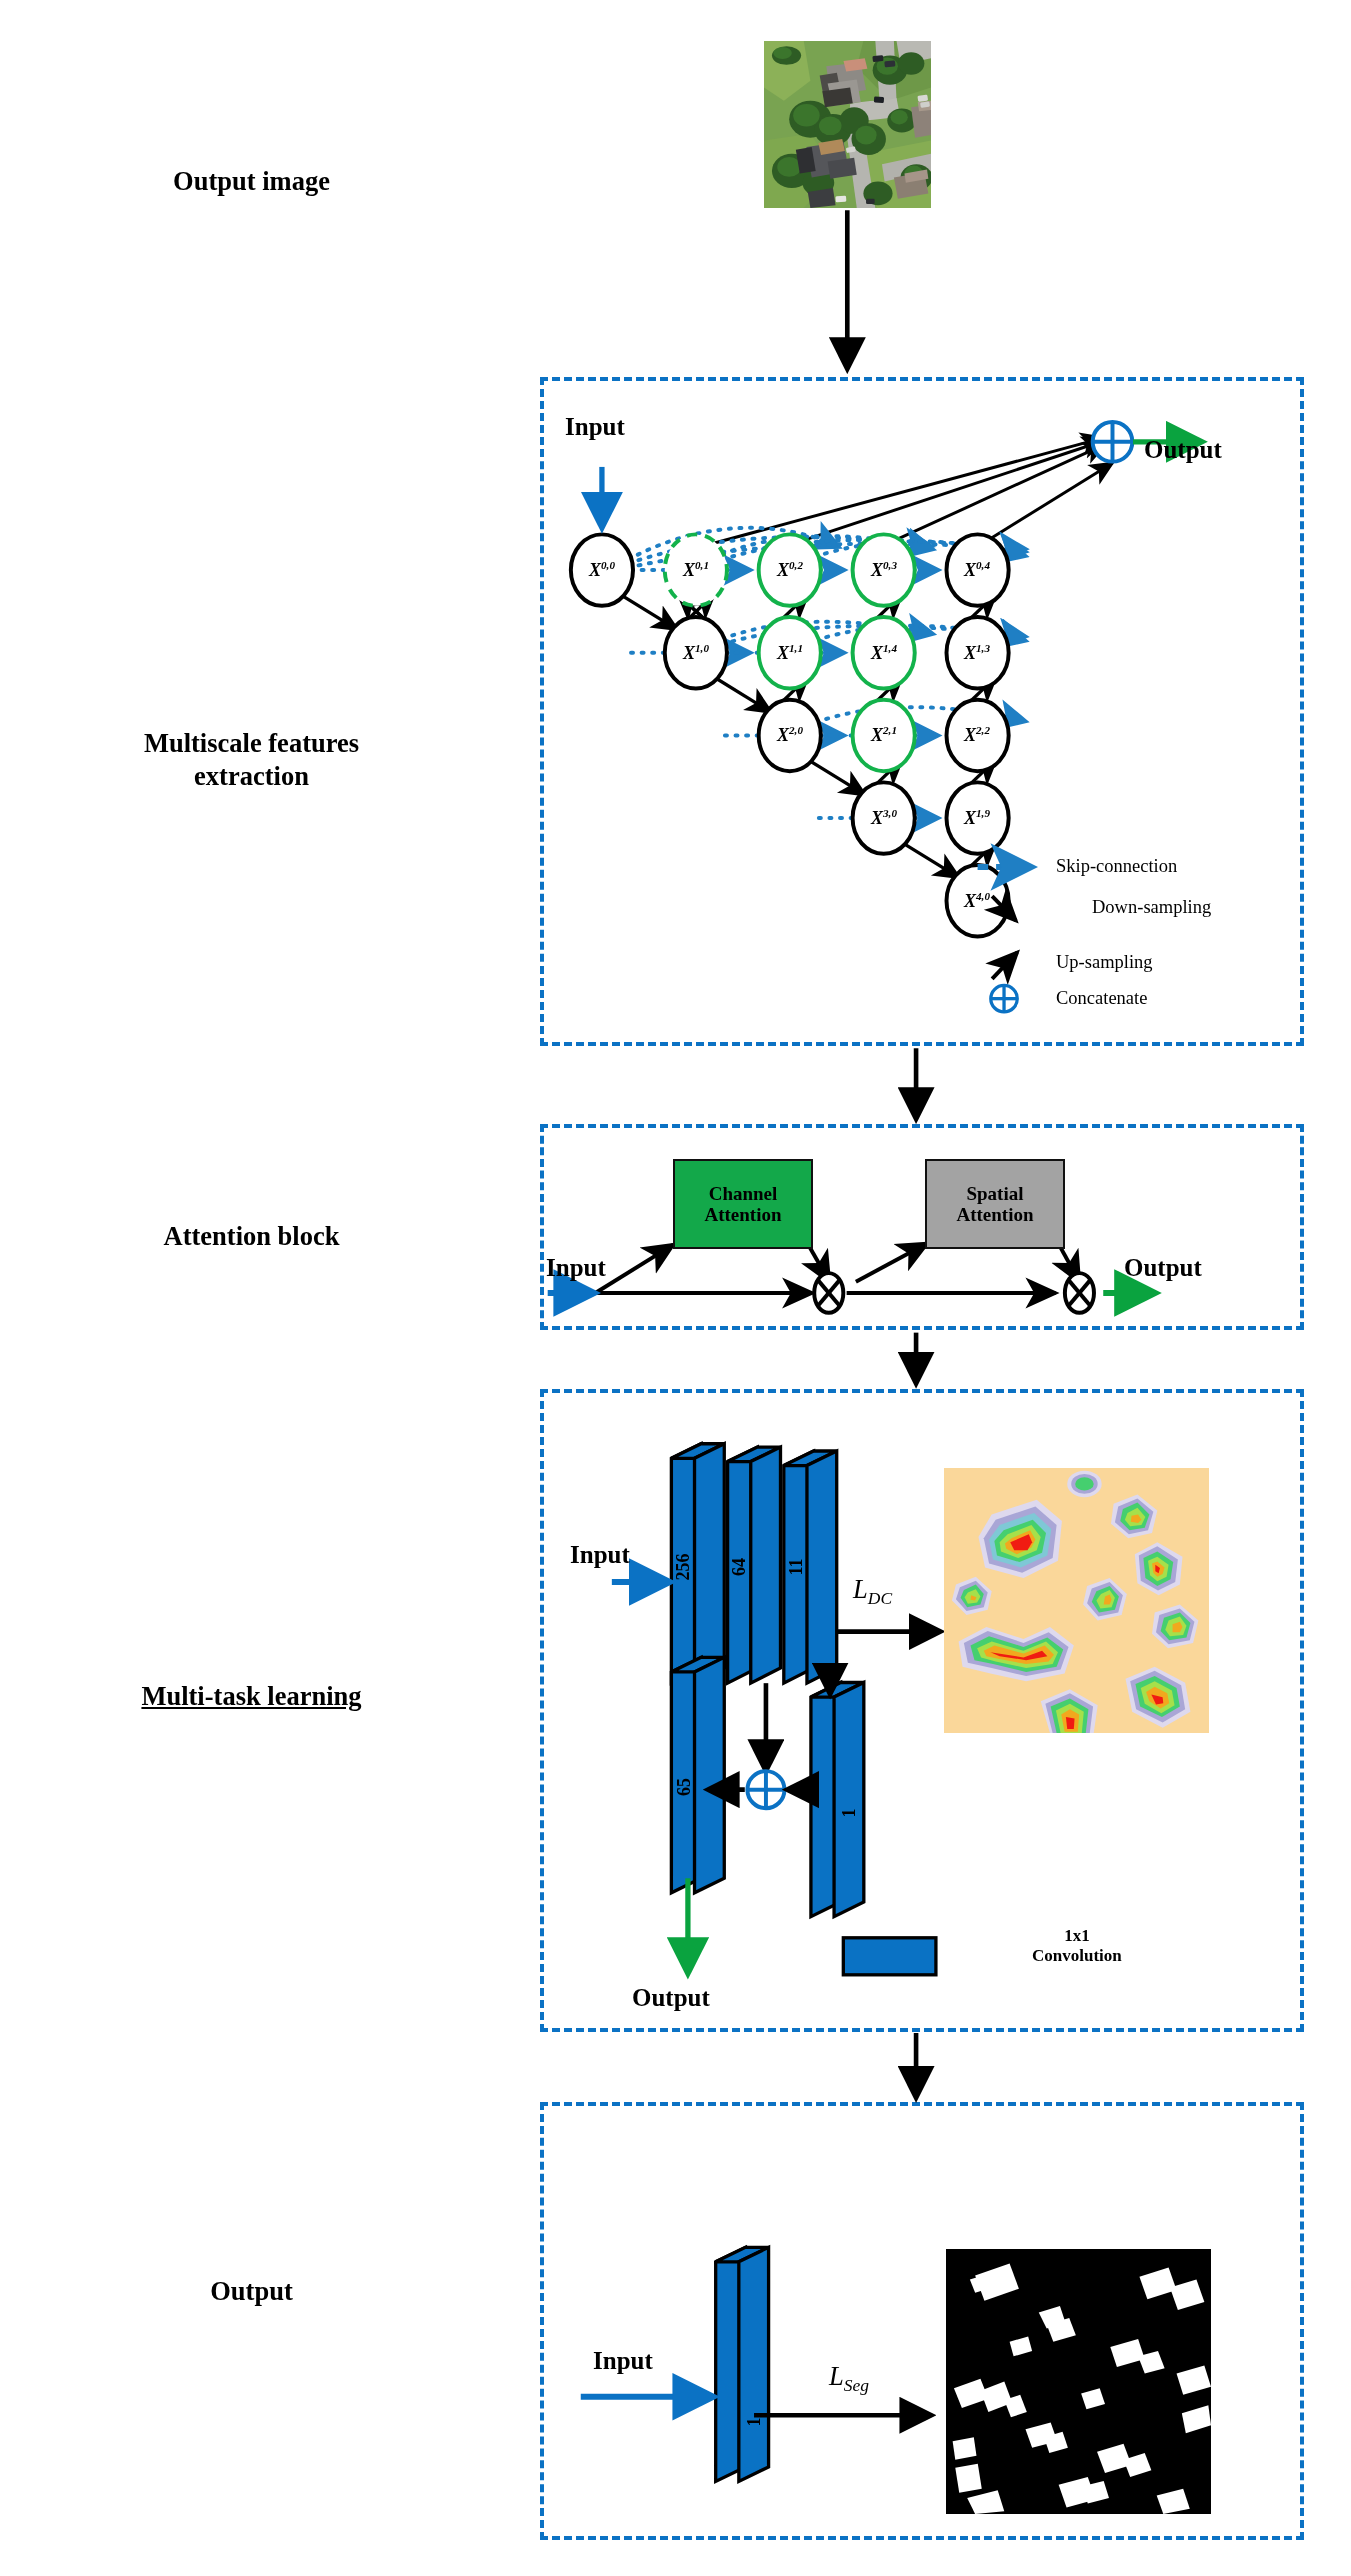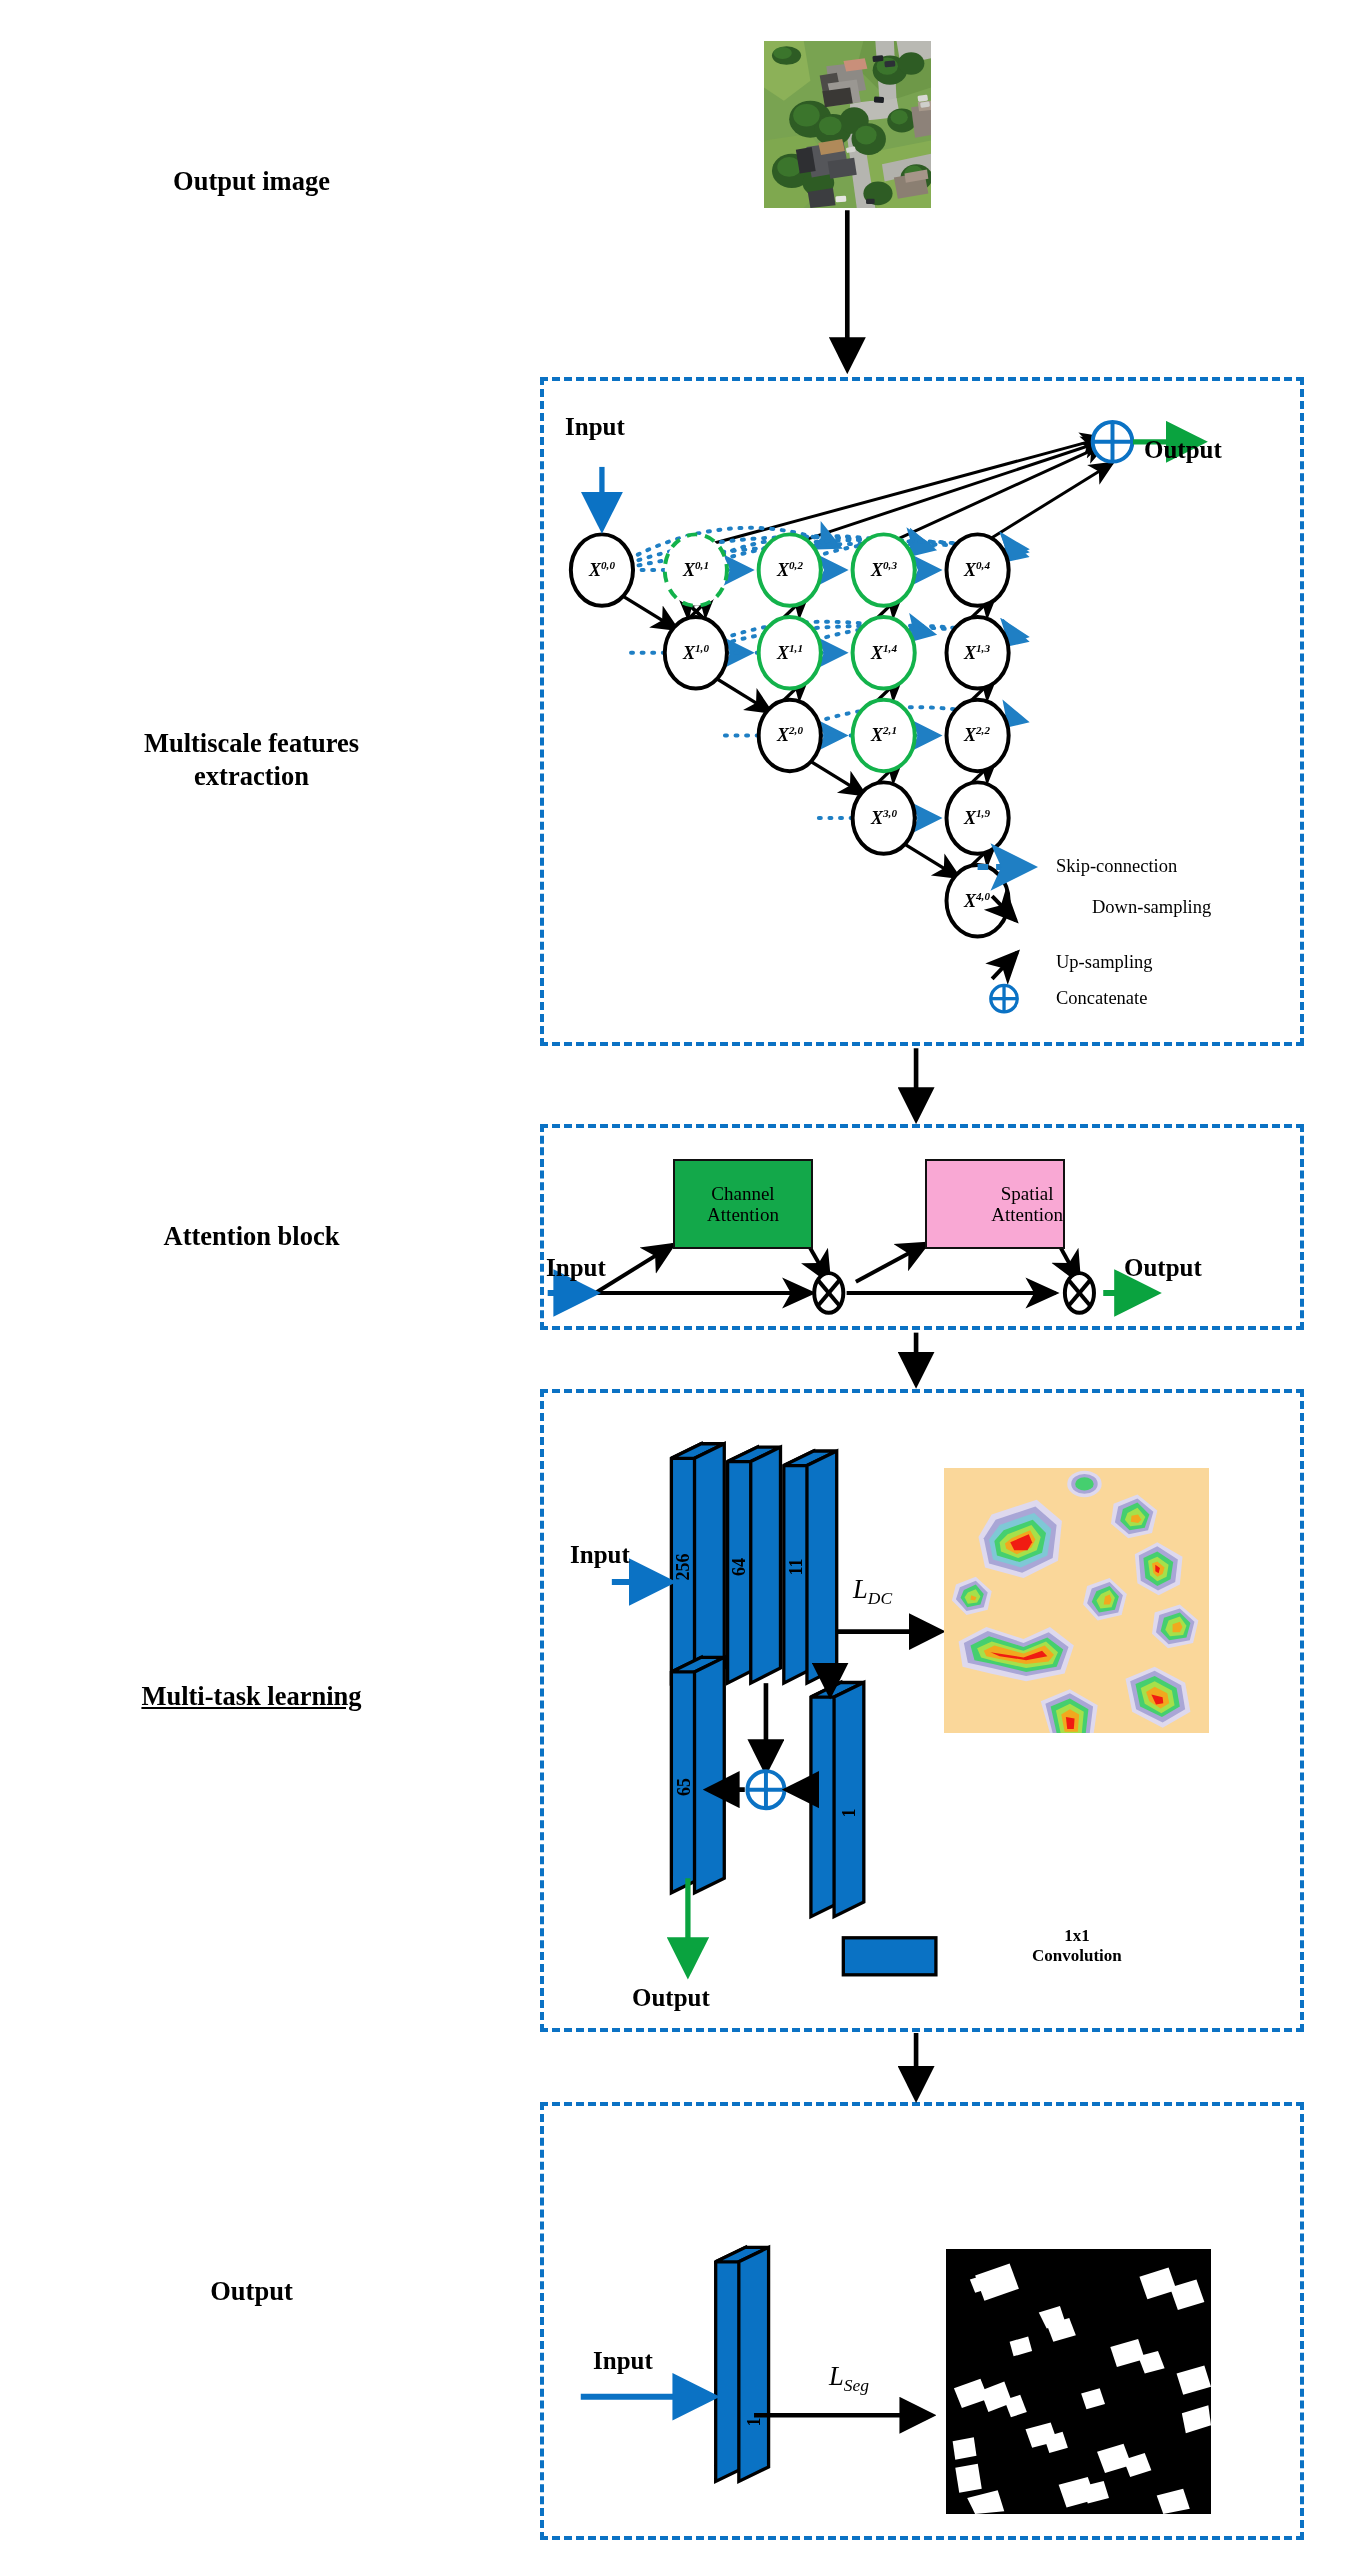--- a/index.html
+++ b/index.html
@@ -20,21 +20,21 @@
   .nodelabel{
     position:absolute;font-size:18px;font-weight:bold;font-style:italic;
     white-space:nowrap;transform:translate(-50%,-50%);
     font-family:"Liberation Serif","DejaVu Serif",serif;
   }
   .nodelabel sup{font-size:0.62em;font-style:italic;font-weight:bold;vertical-align:super;}
   .ttl{position:absolute;font-size:25px;font-weight:bold;white-space:nowrap;}
   .leg-t{position:absolute;font-size:18.5px;font-weight:normal;white-space:nowrap;}
   .att-box{
     position:absolute;border:2.6px solid #111;display:flex;align-items:center;
-    justify-content:center;text-align:center;font-size:19px;font-weight:normal;
+    justify-content:center;text-align:center;font-size:19px;font-weight:bold;
     line-height:1.12;color:#000;
   }
   .conv-num{
     position:absolute;font-size:18px;font-weight:bold;color:#000;
     transform-origin:center center;white-space:nowrap;
   }
   .lossl{position:absolute;font-size:26.5px;font-style:italic;white-space:nowrap;
     font-family:"Liberation Serif","DejaVu Serif",serif;}
   .lossl sub{font-size:0.66em;font-style:italic;}
   .imgbox{position:absolute;overflow:hidden;}
@@ -471,21 +471,21 @@
 <div class="leg-t" style="left:1092px;top:897px;">Down-sampling</div>
 <div class="leg-t" style="left:1056px;top:952px;">Up-sampling</div>
 <div class="leg-t" style="left:1056px;top:988px;">Concatenate</div>
 
 <div class="att-box" style="left:673px;top:1159px;width:136px;height:86px;background:#13a84a;">
   <div>
     <div>Channel</div>
     <div>Attention</div>
   </div>
 </div>
-<div class="att-box" style="left:925px;top:1159px;width:136px;height:86px;background:#f9a8d4;justify-content:flex-end;">
+<div class="att-box" style="left:925px;top:1159px;width:136px;height:86px;background:#a3a3a3;">
   <div>
     <div>Spatial</div>
     <div>Attention</div>
   </div>
 </div>
 <div class="ttl" style="left:546px;top:1254px;">Input</div>
 <div class="ttl" style="left:1124px;top:1254px;">Output</div>
 
 <div class="ttl" style="left:570px;top:1541px;">Input</div>
 

